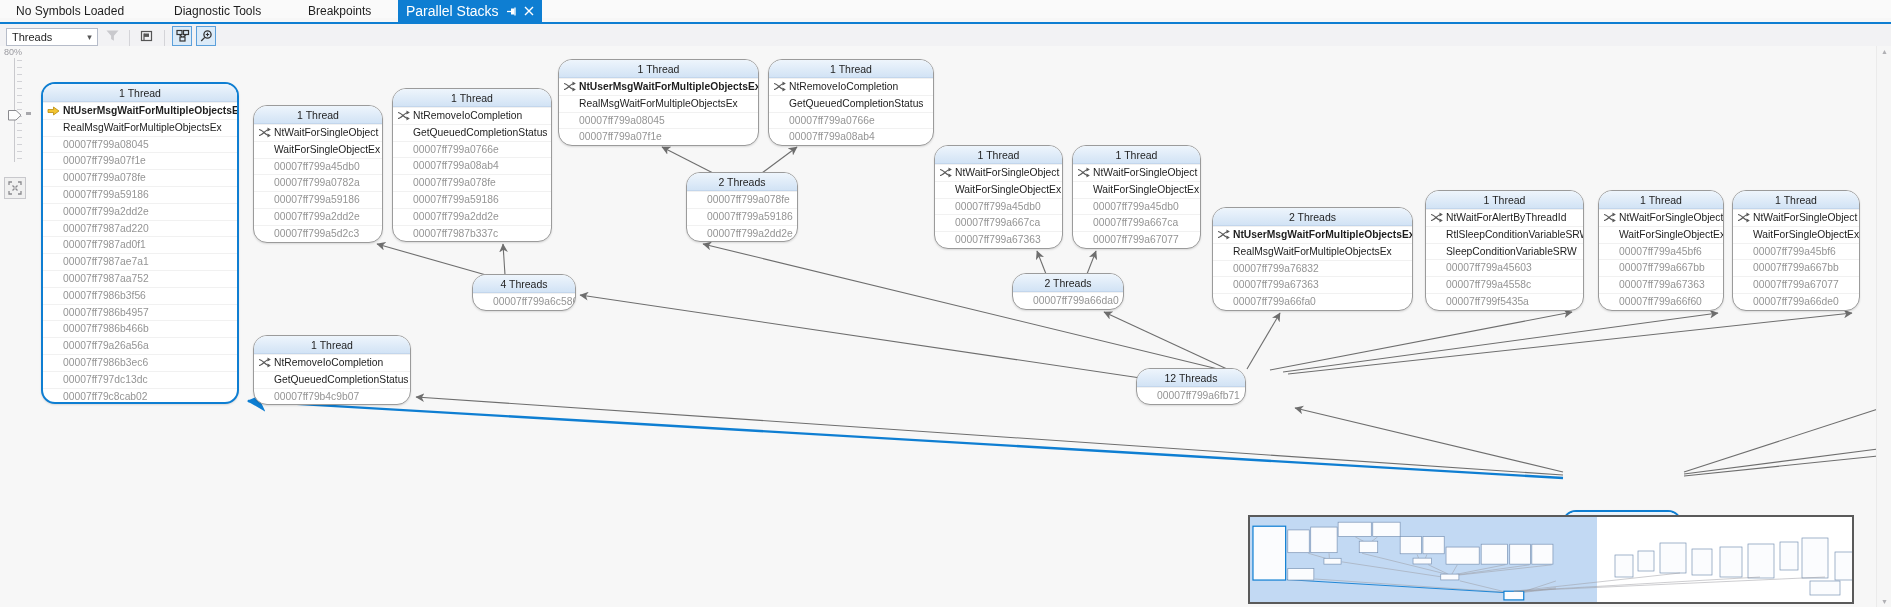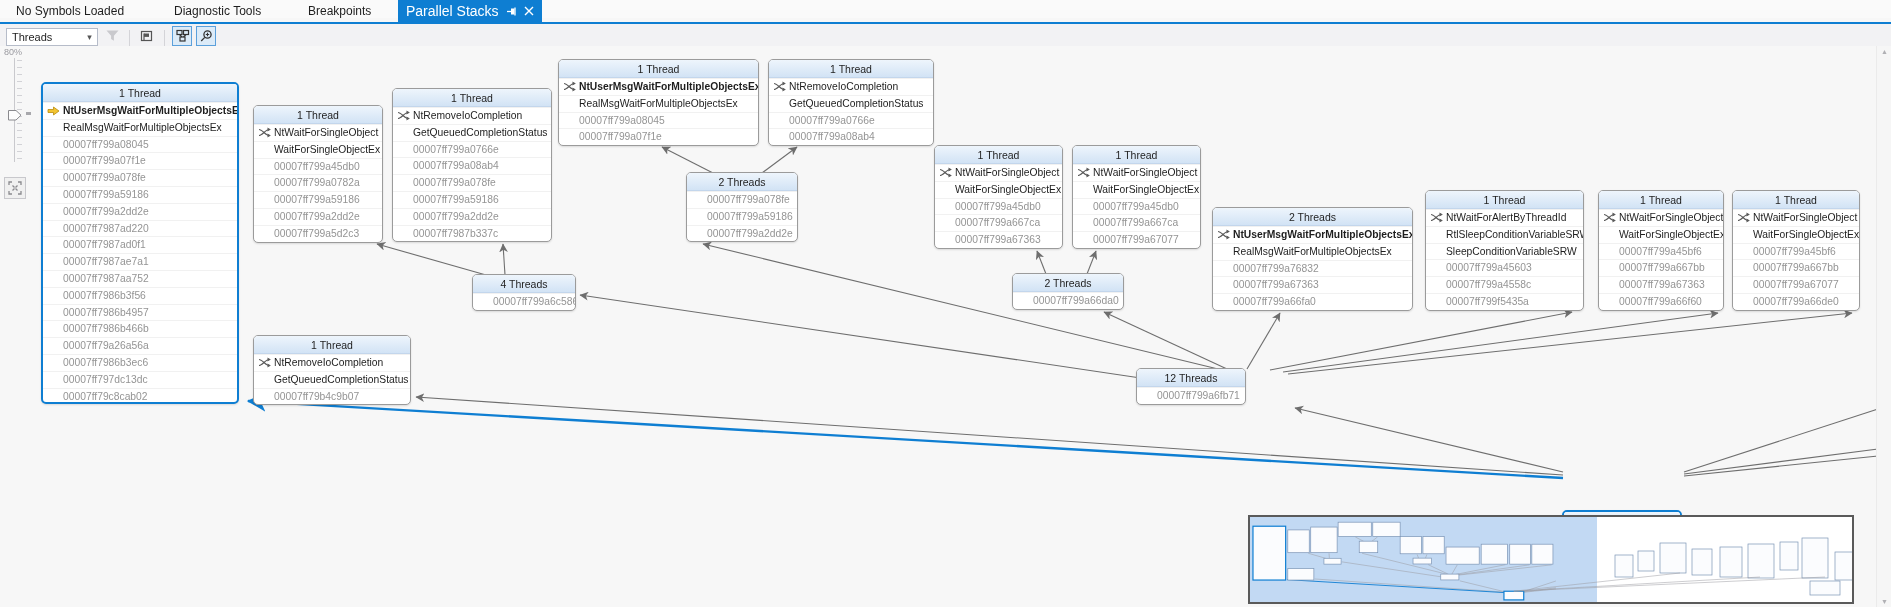--- a/index.html
+++ b/index.html
@@ -33,21 +33,21 @@
   .zoomlabel { position:absolute; left:4px; top:1px; font-size:9px; color:#9a9aa0; }
   .slider-track { position:absolute; left:14px; top:12px; width:1px; height:104px; background:#c9c9cd; }
   .slider-ticks { position:absolute; left:17px; top:14px; width:5px; height:100px;
     background:repeating-linear-gradient(#d2d2d6 0 1px, transparent 1px 7px); }
   .slider-notch { position:absolute; left:26px; top:66px; width:5px; height:3px; background:#a8a8ac; }
   .slider-handle { position:absolute; left:8px; top:61px; }
   .fitbtn { position:absolute; left:4px; top:131px; width:22px; height:22px; background:#f0f0f0;
     border:1px solid #c8c8cc; display:flex; align-items:center; justify-content:center; }
 
   
-  .stack-node { position:absolute; background:#ffffff; border:1px solid #9b9b9b; border-radius:5px;
+  .stack-node { position:absolute; background:#ffffff; border:1px solid #9b9b9b; border-radius:14px;
     overflow:hidden; box-shadow:0 1px 2px rgba(0,0,0,0.12); }
   .stack-node.selected { border:2px solid #0e7ed2; margin-left:-1px; margin-top:-1px; }
   .node-header { height:18px; line-height:18px; text-align:center; font-size:10.5px; color:#1e1e1e;
     background:linear-gradient(#eef5fc,#d2e3f5); border-bottom:1px solid #c3d6ec; }
   .row { position:relative; height:16.8px; line-height:16.8px; font-size:10.3px; white-space:nowrap;
     overflow:hidden; padding-left:20px; border-top:1px solid #f1f1f1; color:#1e1e1e; }
   .row:first-of-type { border-top:none; }
   .row.addr { color:#949494; }
   .row.bold { font-weight:bold; }
   .row .ric { position:absolute; left:4px; top:2px; }

